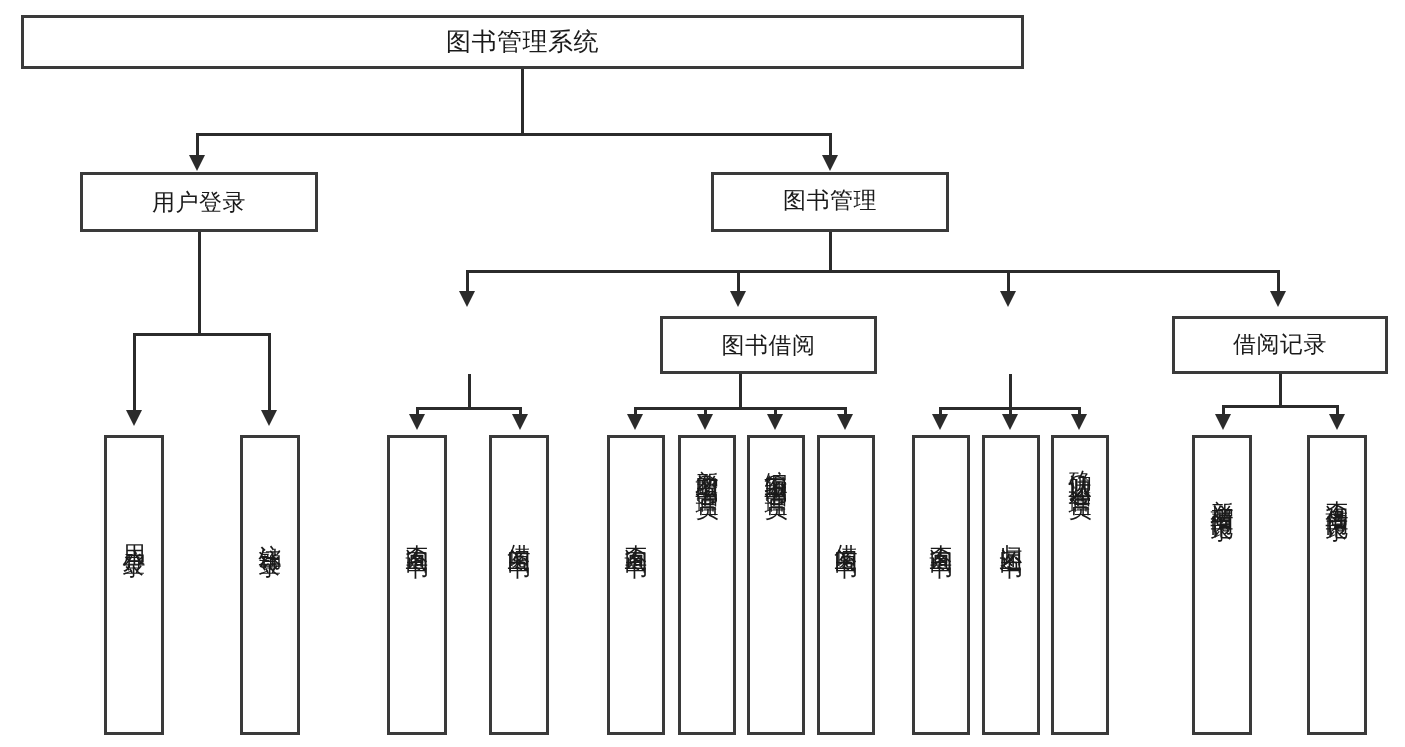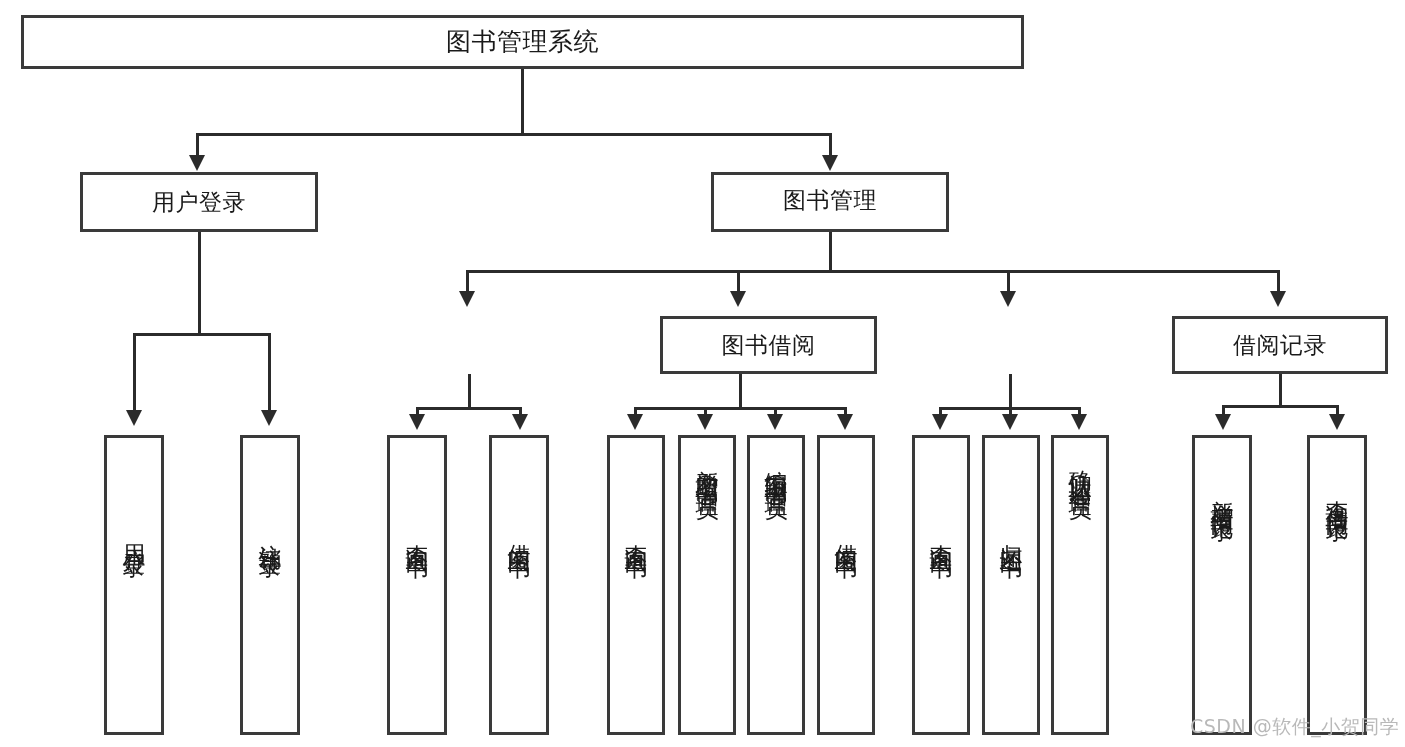--- a/index.html
+++ b/index.html
@@ -121,21 +121,21 @@
   <div class="vline" style="left:737px; top:270px; height:24px;"></div>
   <div class="arrow" style="left:730px; top:291px;"></div>
   <div class="vline" style="left:1007px; top:270px; height:24px;"></div>
   <div class="arrow" style="left:1000px; top:291px;"></div>
   <div class="vline" style="left:1277px; top:270px; height:24px;"></div>
   <div class="arrow" style="left:1270px; top:291px;"></div>
 
   <div class="node horiz lvl-3" style="left:632px; top:316px; width:217px; height:58px;margin-left:28px;">
     <span class="node-label">图书借阅</span>
   </div>
-  <div class="node horiz lvl-3" style="left:1172px; top:316px; width:216px; height:58px;">
+  <div class="node horiz lvl-3" style="left:1172px; top:316px; width:216px; height:58px;font-family:Liberation Serif, serif;">
     <span class="node-label">借阅记录</span>
   </div>
 
   <div class="vline" style="left:468px; top:374px; height:35px;"></div>
   <div class="hline" style="left:416px; top:407px; width:106px;"></div>
   <div class="vline" style="left:416px; top:407px; height:10px;"></div>
   <div class="arrow" style="left:409px; top:414px;"></div>
   <div class="vline" style="left:519px; top:407px; height:10px;"></div>
   <div class="arrow" style="left:512px; top:414px;"></div>
 
@@ -203,15 +203,14 @@
     <span class="node-label" style="margin-top:0px;">确认归还（管理员）</span>
   </div>
 
   <div class="node leaf" style="left:1192px; top:435px; width:60px; height:300px;">
     <span class="node-label" style="margin-top:30px;">新增借阅记录</span>
   </div>
   <div class="node leaf" style="left:1307px; top:435px; width:60px; height:300px;">
     <span class="node-label" style="margin-top:30px;">查询借阅记录</span>
   </div>
 
-  <div class="watermark" style="left:1190px; top:714px;">CSDN @软件_小贺同学</div>
 
 </div>
 
 </body></html>

